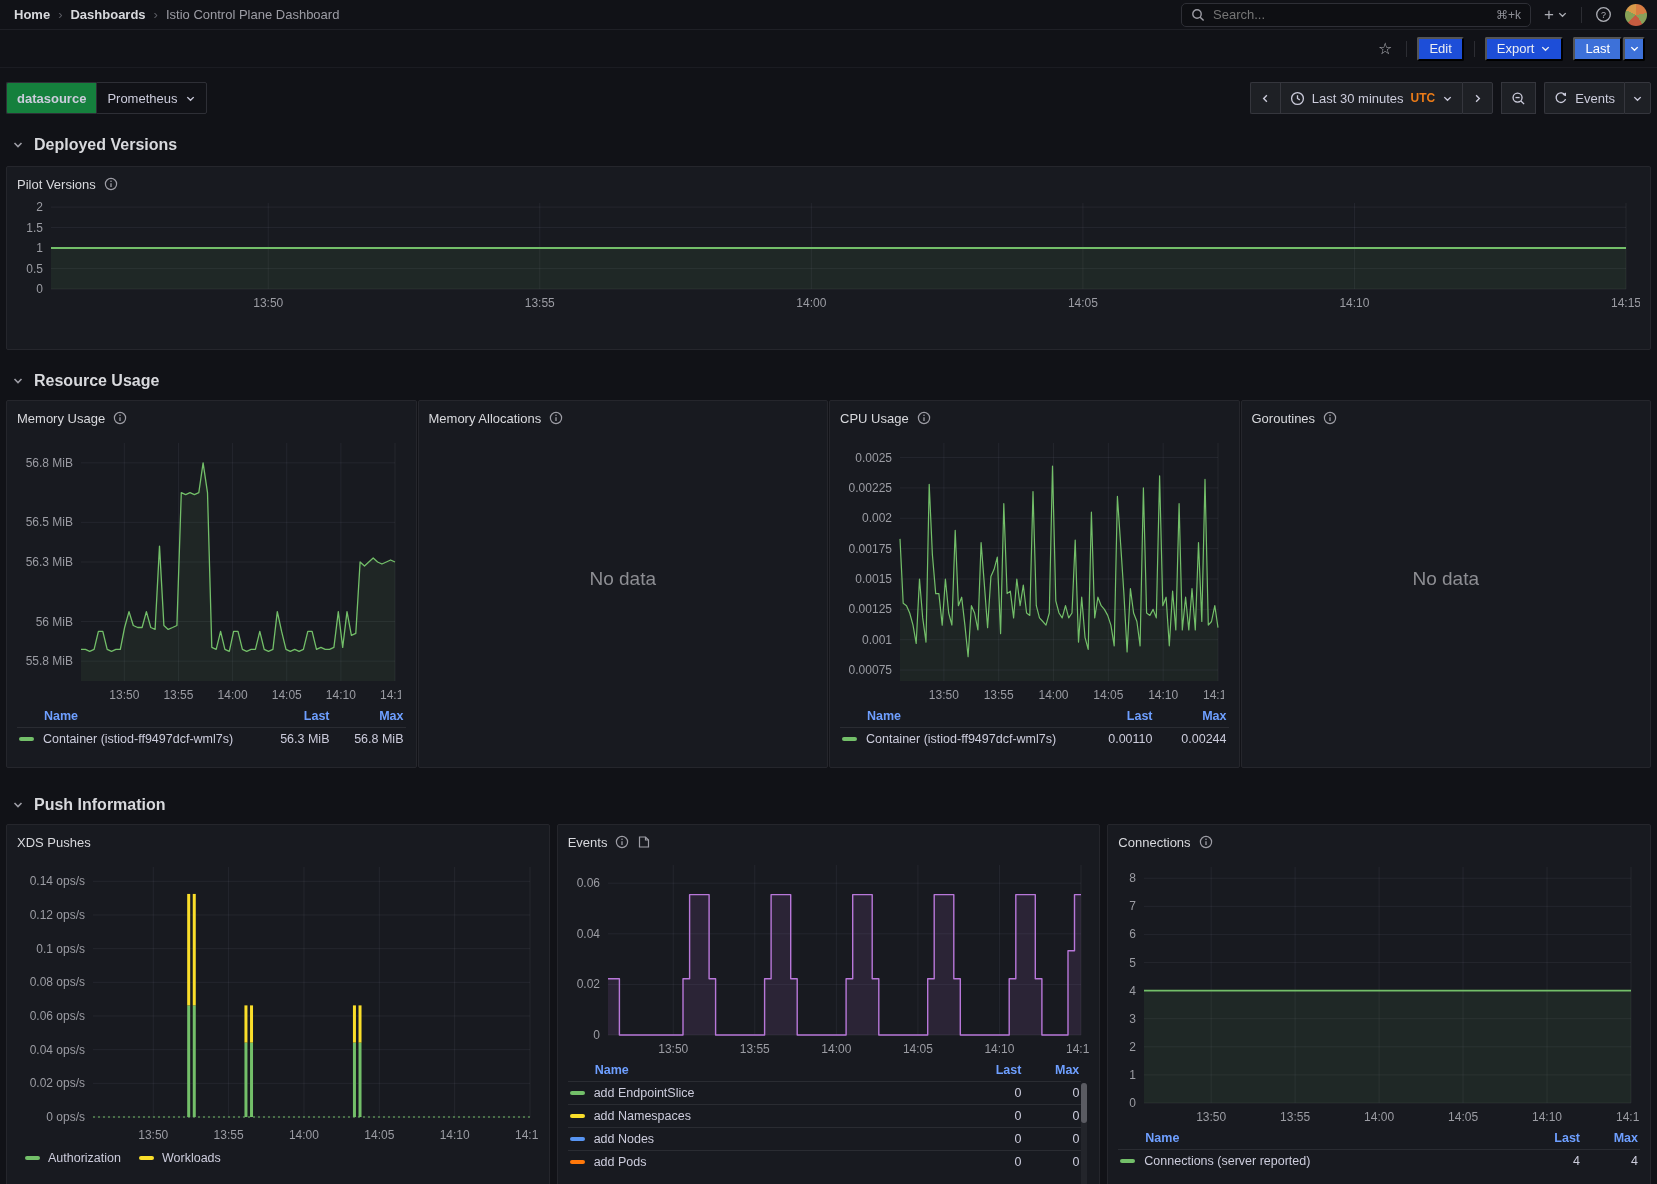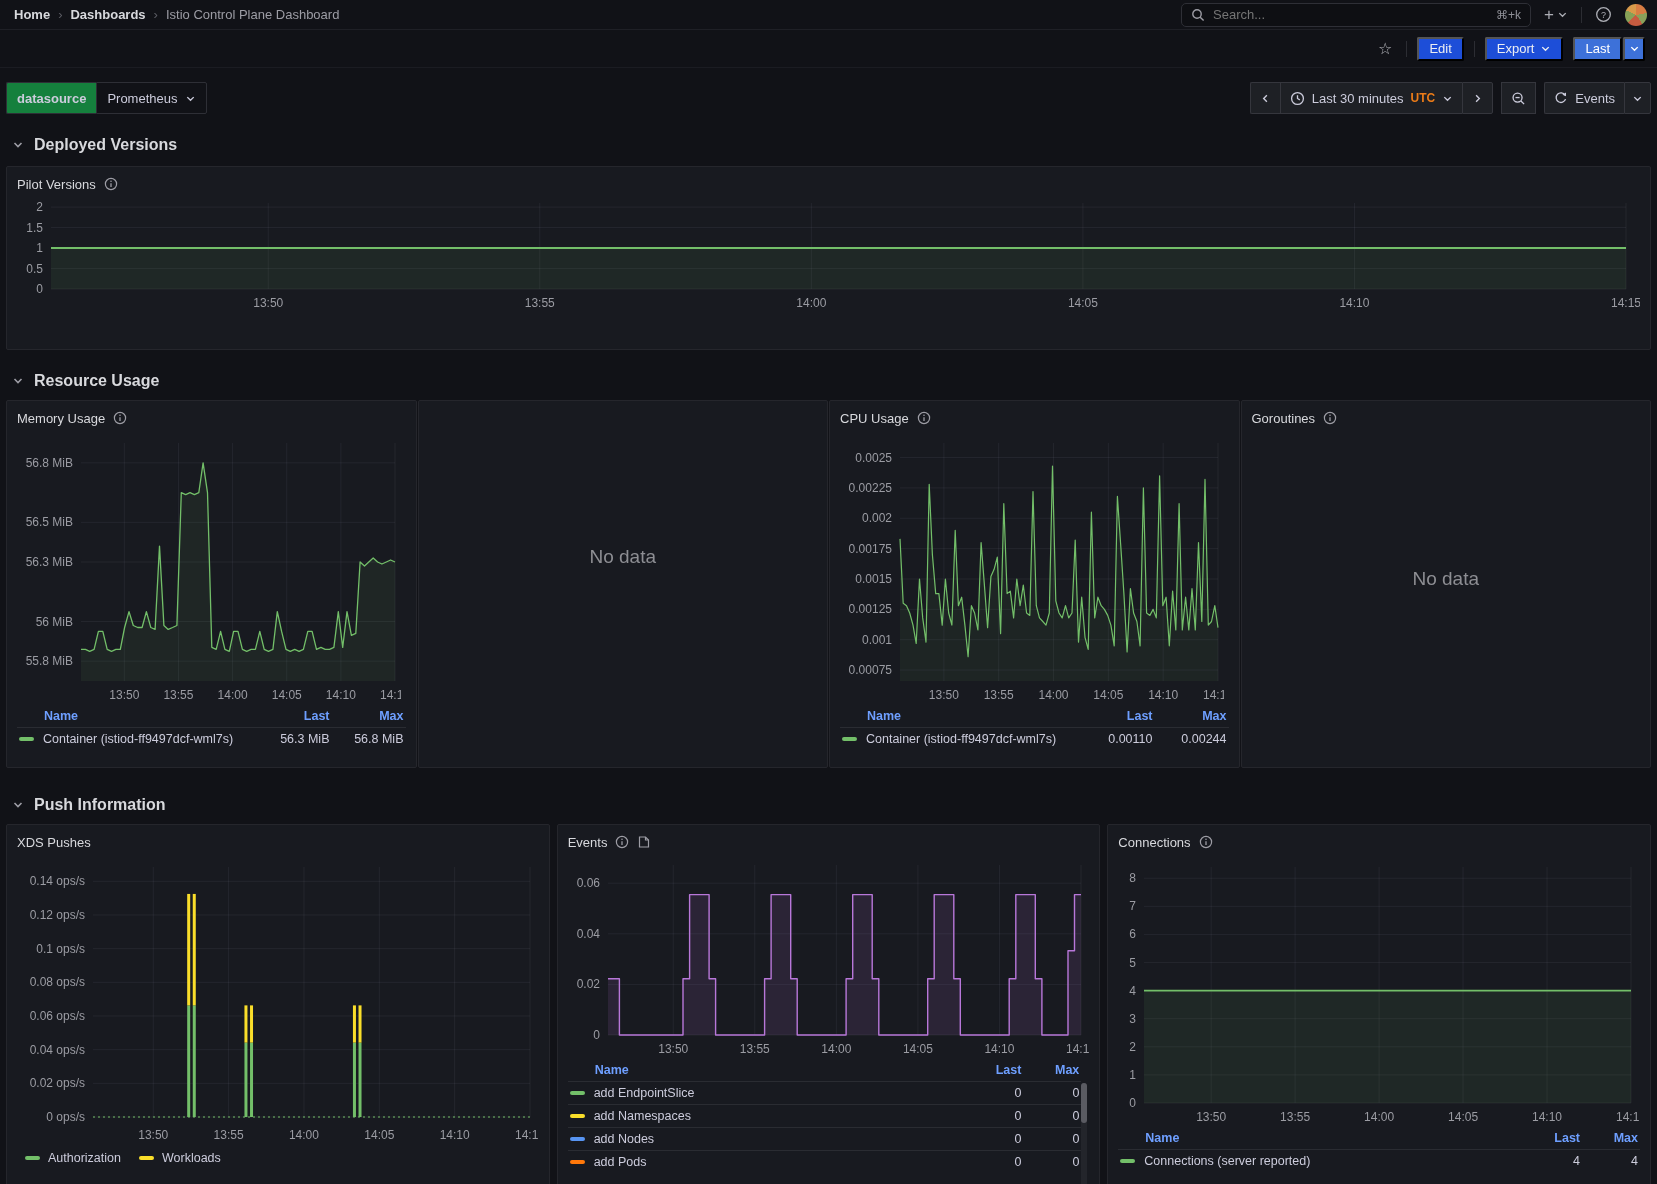--- a/index.html
+++ b/index.html
@@ -315,20 +315,30 @@
             <span class="dash-sw" style="background-color: rgb(115, 191, 105);"></span>
             <span>Container (istiod-ff9497dcf-wml7s)</span>
           </span>
           <span class="lval">56.3 MiB</span>
           <span class="lval">56.8 MiB</span>
         </div>
       </div>
     </section>
 
     <section class="panel">
+      <div class="panel-head">
+        <span class="panel-title">Memory Allocations</span>
+        <span class="pinfo">
+          <svg width="14" height="14" viewBox="0 0 14 14">
+              <circle cx="7" cy="7" r="5.6" fill="none" stroke="currentColor" stroke-width="1.2"></circle>
+              <line x1="7" y1="6.2" x2="7" y2="10" stroke="currentColor" stroke-width="1.3"></line>
+              <circle cx="7" cy="4.2" r="0.8" fill="currentColor"></circle>
+            </svg>
+        </span>
+      </div>
       <div class="nodata">No data</div>
     </section>
 
     <section class="panel">
       <div class="panel-head">
         <span class="panel-title">CPU Usage</span>
         <span class="pinfo">
           <svg width="14" height="14" viewBox="0 0 14 14">
               <circle cx="7" cy="7" r="5.6" fill="none" stroke="currentColor" stroke-width="1.2"></circle>
               <line x1="7" y1="6.2" x2="7" y2="10" stroke="currentColor" stroke-width="1.3"></line>

